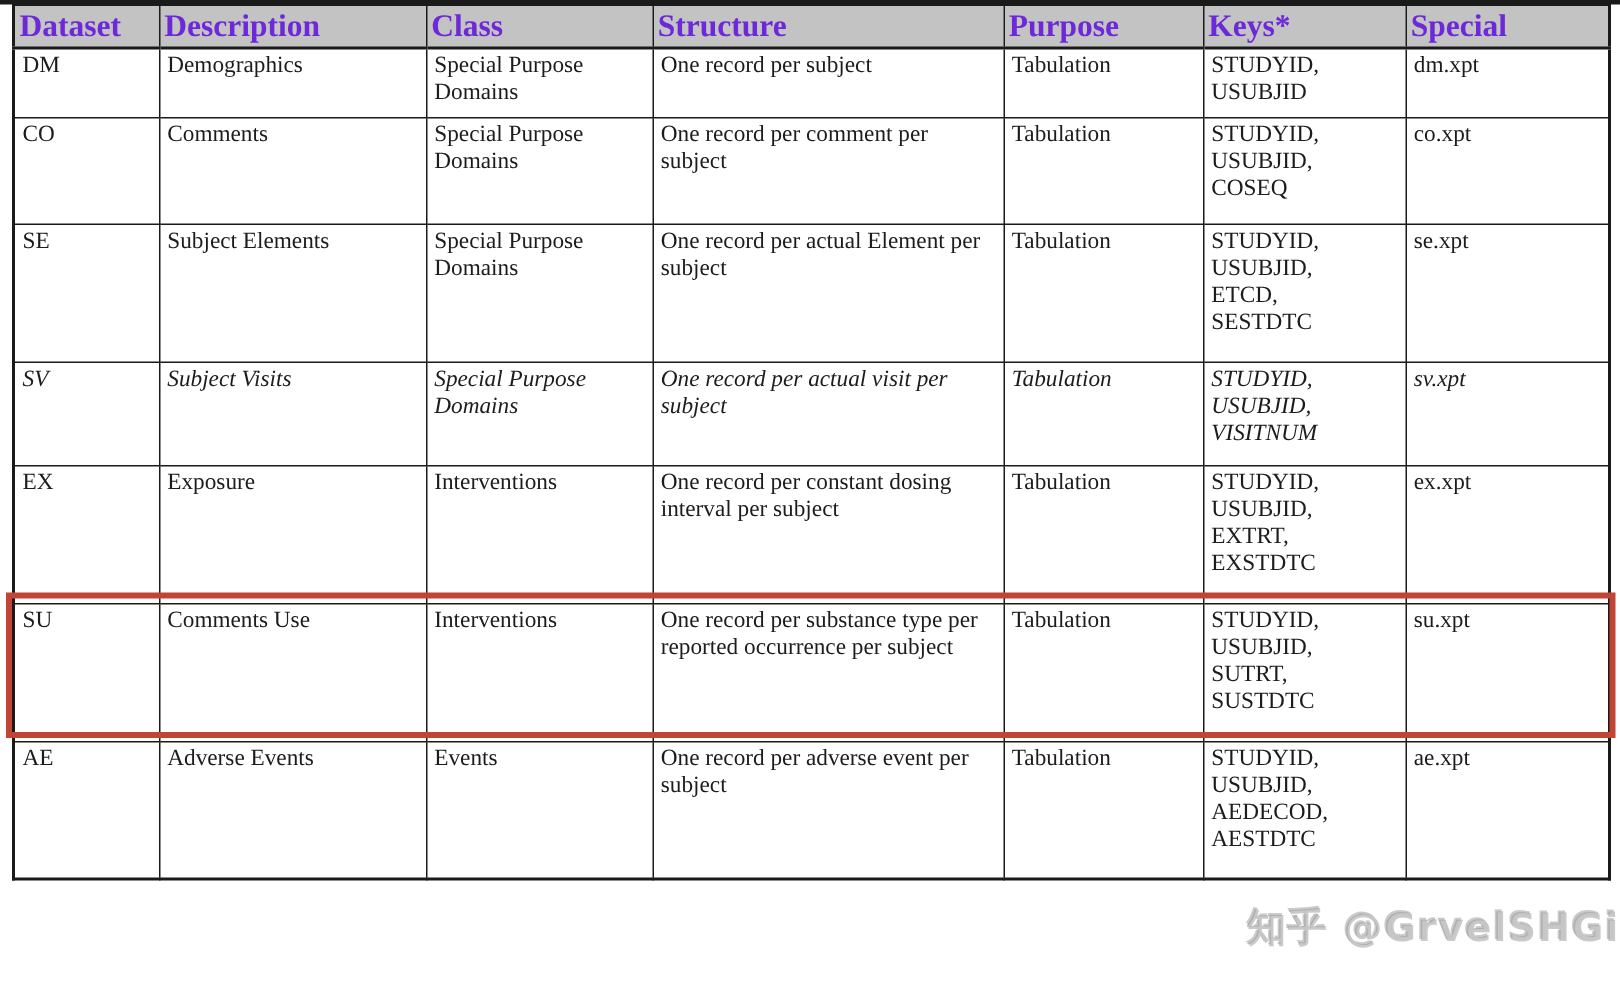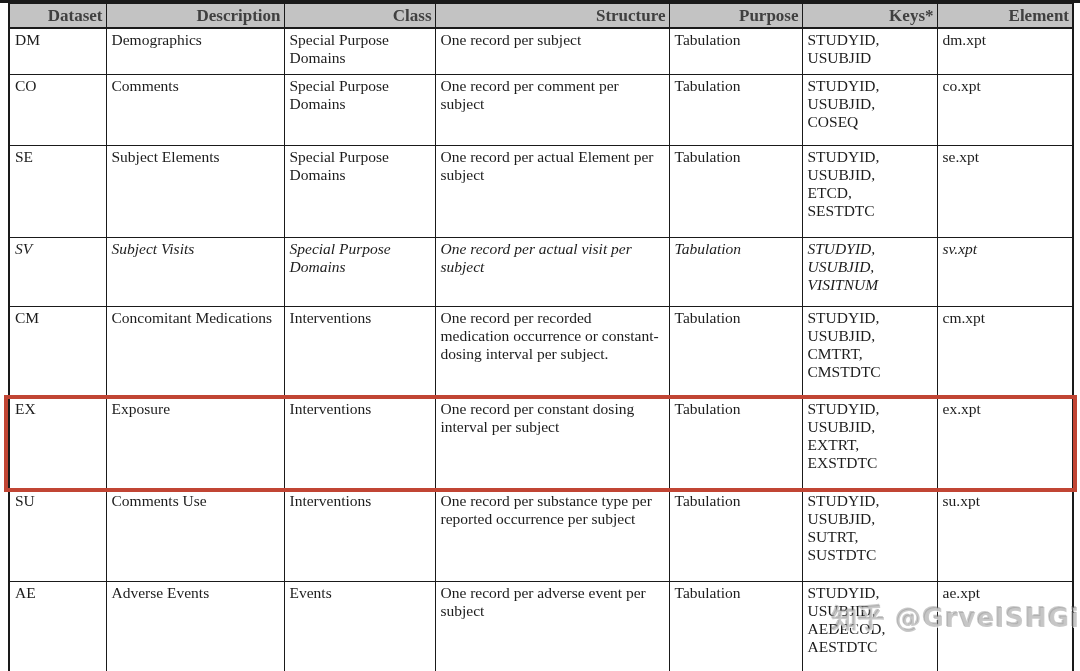--- a/index.html
+++ b/index.html
@@ -30,24 +30,24 @@
     border-collapse: collapse;
     table-layout: fixed;
     width: 1064px;
     border: 2px solid #1a1a1a;
   }
   table.sdtm th, table.sdtm td {
     border: 1px solid #1a1a1a;
   }
   table.sdtm th {
     background: #c3c3c3;
-    font-size: 17px;
+    font-size: 21px;
     font-weight: bold;
-    color: #404040;
-    text-align: right;
+    color: #6d28d9;
+    text-align: left;
     padding: 1px 3px;
     height: 25px;
     border-bottom: 2px solid #1a1a1a;
   }
   table.sdtm td {
     vertical-align: top;
     font-size: 15.5px;
     line-height: 1.18;
     padding: 2px 6px 2px 5px;
     color: #1c1c1c;
@@ -102,21 +102,21 @@
         <col style="width:136px">
       </colgroup>
       <thead>
         <tr>
           <th>Dataset</th>
           <th>Description</th>
           <th>Class</th>
           <th>Structure</th>
           <th>Purpose</th>
           <th>Keys*</th>
-          <th>Element</th>
+          <th>Special</th>
         </tr>
       </thead>
       <tbody>
           <tr style="height: 46px;">
             <td class="ds">DM</td>
             <td>Demographics</td>
             <td>Special Purpose Domains</td>
             <td>One record per subject</td>
             <td>Tabulation</td>
             <td class="keys">STUDYID,
@@ -150,32 +150,20 @@
             <td class="ds">SV</td>
             <td>Subject Visits</td>
             <td>Special Purpose Domains</td>
             <td>One record per actual visit per subject</td>
             <td>Tabulation</td>
             <td class="keys">STUDYID,
 USUBJID,
 VISITNUM</td>
             <td>sv.xpt</td>
           </tr>
-          <tr style="height: 91px;">
-            <td class="ds">CM</td>
-            <td>Concomitant Medications</td>
-            <td>Interventions</td>
-            <td>One record per recorded medication occurrence or constant-dosing interval per subject.</td>
-            <td>Tabulation</td>
-            <td class="keys">STUDYID,
-USUBJID,
-CMTRT,
-CMSTDTC</td>
-            <td>cm.xpt</td>
-          </tr>
           <tr style="height: 92px;">
             <td class="ds">EX</td>
             <td>Exposure</td>
             <td>Interventions</td>
             <td>One record per constant dosing interval per subject</td>
             <td>Tabulation</td>
             <td class="keys">STUDYID,
 USUBJID,
 EXTRT,
 EXSTDTC</td>

